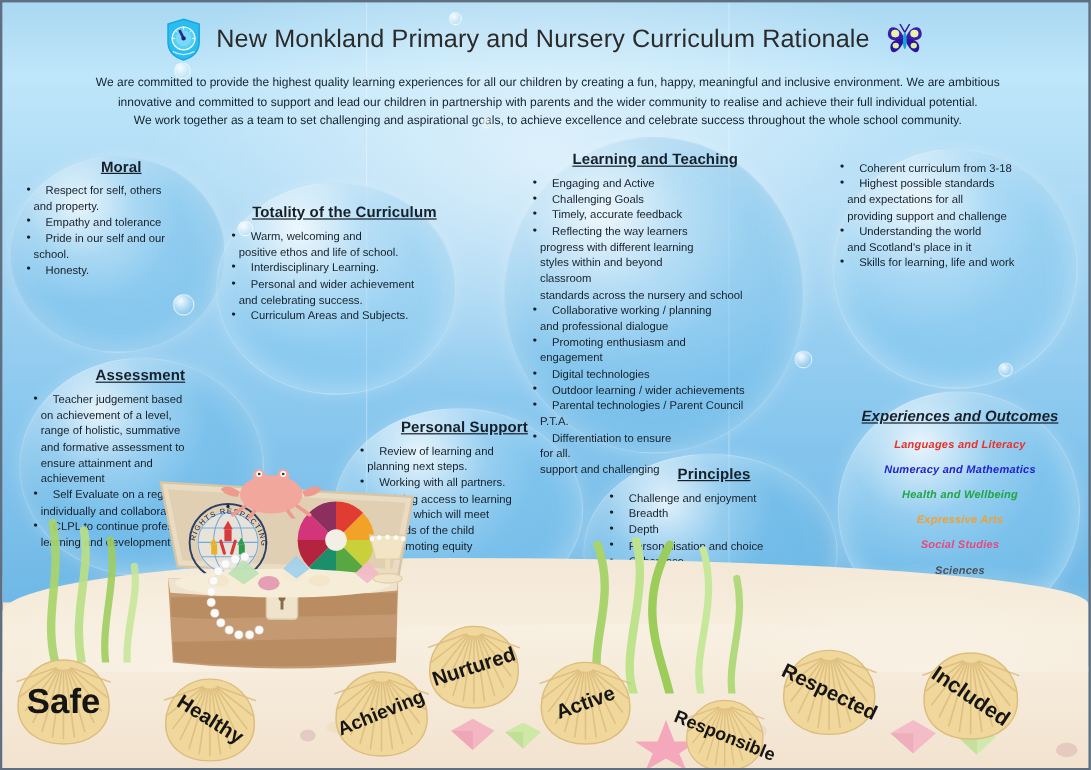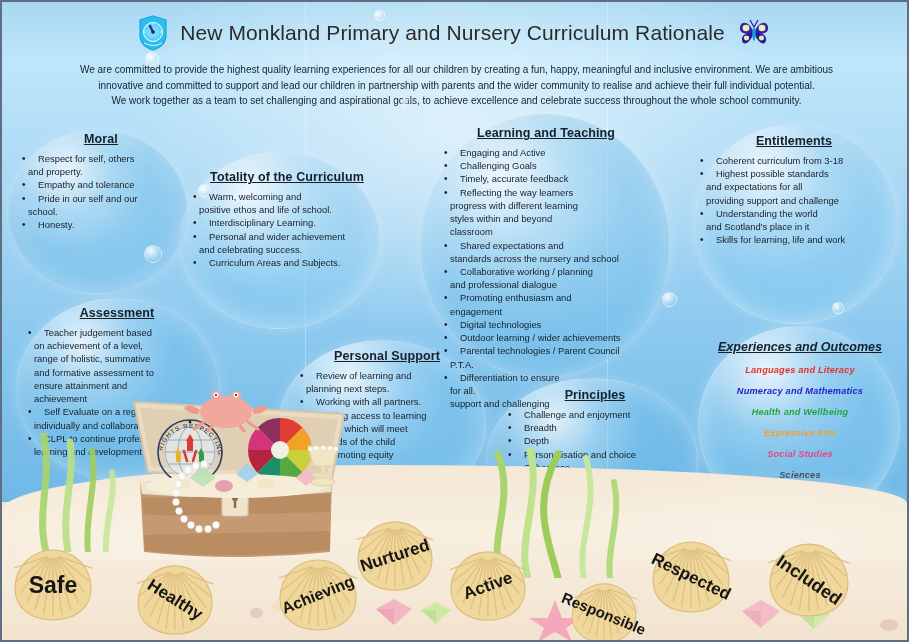--- a/index.html
+++ b/index.html
@@ -225,38 +225,36 @@
   <div class="panel" style="left:436px;top:124px;width:216px;">
     <h3>Learning and Teaching</h3>
     <ul>
         <li>Engaging and Active</li>
         <li>Challenging Goals</li>
         <li>Timely, accurate feedback</li>
         <li>Reflecting the way learners</li>
         <li class="cont">progress with different learning</li>
         <li class="cont">styles within and beyond</li>
         <li class="cont">classroom</li>
-        <li>Shared expectations and</li>
         <li class="cont">standards across the nursery and school</li>
         <li>Collaborative working / planning</li>
         <li class="cont">and professional dialogue</li>
         <li>Promoting enthusiasm and</li>
         <li class="cont">engagement</li>
         <li>Digital technologies</li>
         <li>Outdoor learning / wider achievements</li>
         <li>Parental technologies / Parent Council</li>
         <li class="cont">P.T.A.</li>
         <li>Differentiation to ensure</li>
         <li class="cont">for all.</li>
         <li class="cont">support and challenging</li>
       </ul>
   </div>
 
   <div class="panel" style="left:692px;top:132px;width:200px;">
-    <h3>Entitlements</h3>
     <ul>
         <li>Coherent curriculum from 3-18</li>
         <li>Highest possible standards</li>
         <li class="cont">and expectations for all</li>
         <li class="cont">providing support and challenge</li>
         <li>Understanding the world</li>
         <li class="cont">and Scotland's place in it</li>
         <li>Skills for learning, life and work</li>
       </ul>
   </div>
@@ -492,21 +490,21 @@
           <line x1="37.294734755863416" y1="9.78517163690425" x2="21.964898372422773" y2="61.769977470223274" stroke="#dcbc7c" stroke-width="1.3" opacity=".85"></line>
           <line x1="38.599327816864566" y1="9.944739840795354" x2="30.662185445763782" y2="66.39745538306525" stroke="#dcbc7c" stroke-width="1.3" opacity=".85"></line>
           <line x1="39.97905609150866" y1="9.999987815315581" x2="39.86037394339106" y2="67.99964664415185" stroke="#dcbc7c" stroke-width="1.3" opacity=".85"></line>
           <line x1="41.359907844621134" y1="9.947951934558104" x2="49.06605229747421" y2="66.49060610218498" stroke="#dcbc7c" stroke-width="1.3" opacity=".85"></line>
           <line x1="42.66781107510957" y1="9.791423520478826" x2="57.7854071673971" y2="61.95128209388594" stroke="#dcbc7c" stroke-width="1.3" opacity=".85"></line>
           <line x1="43.832606905093584" y1="9.538799110093791" x2="65.5507127006239" y2="54.62517419271991" stroke="#dcbc7c" stroke-width="1.3" opacity=".85"></line>
           <line x1="44.79181306028376" y1="9.203630046304097" x2="71.94542040189171" y2="44.90527134281881" stroke="#dcbc7c" stroke-width="1.3" opacity=".85"></line>
           <line x1="45.49397556003737" y1="8.80389555331192" x2="76.62650373358244" y2="33.31297104604568" stroke="#dcbc7c" stroke-width="1.3" opacity=".85"></line>
           <line x1="45.90142882488031" y1="8.361038290501119" x2="79.34285883253543" y2="20.470110424532457" stroke="#dcbc7c" stroke-width="1.3" opacity=".85"></line>
         </svg>
-        <div class="lbl" style="font-size: 23px; transform: rotate(0deg);">Safe</div>
+        <div class="lbl" style="font-size: 29px; transform: rotate(0deg);">Safe</div>
       </div>
       <div class="shell" style="left: 134px; top: 562px; width: 78px; height: 72px;">
         <svg viewBox="0 0 80 74" width="78" height="72" style="position: absolute; left: 0px; top: 0px;">
           <path d="M40 2 C62 2 78 20 78 40 C78 60 62 72 40 72 C18 72 2 60 2 40 C2 20 18 2 40 2 Z" fill="#f0d79c" stroke="#dcbd7d" stroke-width="1.2"></path>
           <line x1="34.09115348192675" y1="8.34729635533386" x2="0.6076898795116819" y2="20.071594304681966" stroke="#dcbc7c" stroke-width="1.3" opacity=".85"></line>
           <line x1="34.48932171194148" y1="8.79109100512593" x2="3.262144746276519" y2="32.94163914865197" stroke="#dcbc7c" stroke-width="1.3" opacity=".85"></line>
           <line x1="35.18309514885331" y1="9.192449749931232" x2="7.887300992355421" y2="44.58104274800572" stroke="#dcbc7c" stroke-width="1.3" opacity=".85"></line>
           <line x1="36.135258221431684" y1="9.529842801836864" x2="14.235054809544543" y2="54.36544125326905" stroke="#dcbc7c" stroke-width="1.3" opacity=".85"></line>
           <line x1="37.294734755863416" y1="9.78517163690425" x2="21.964898372422773" y2="61.769977470223274" stroke="#dcbc7c" stroke-width="1.3" opacity=".85"></line>
           <line x1="38.599327816864566" y1="9.944739840795354" x2="30.662185445763782" y2="66.39745538306525" stroke="#dcbc7c" stroke-width="1.3" opacity=".85"></line>

